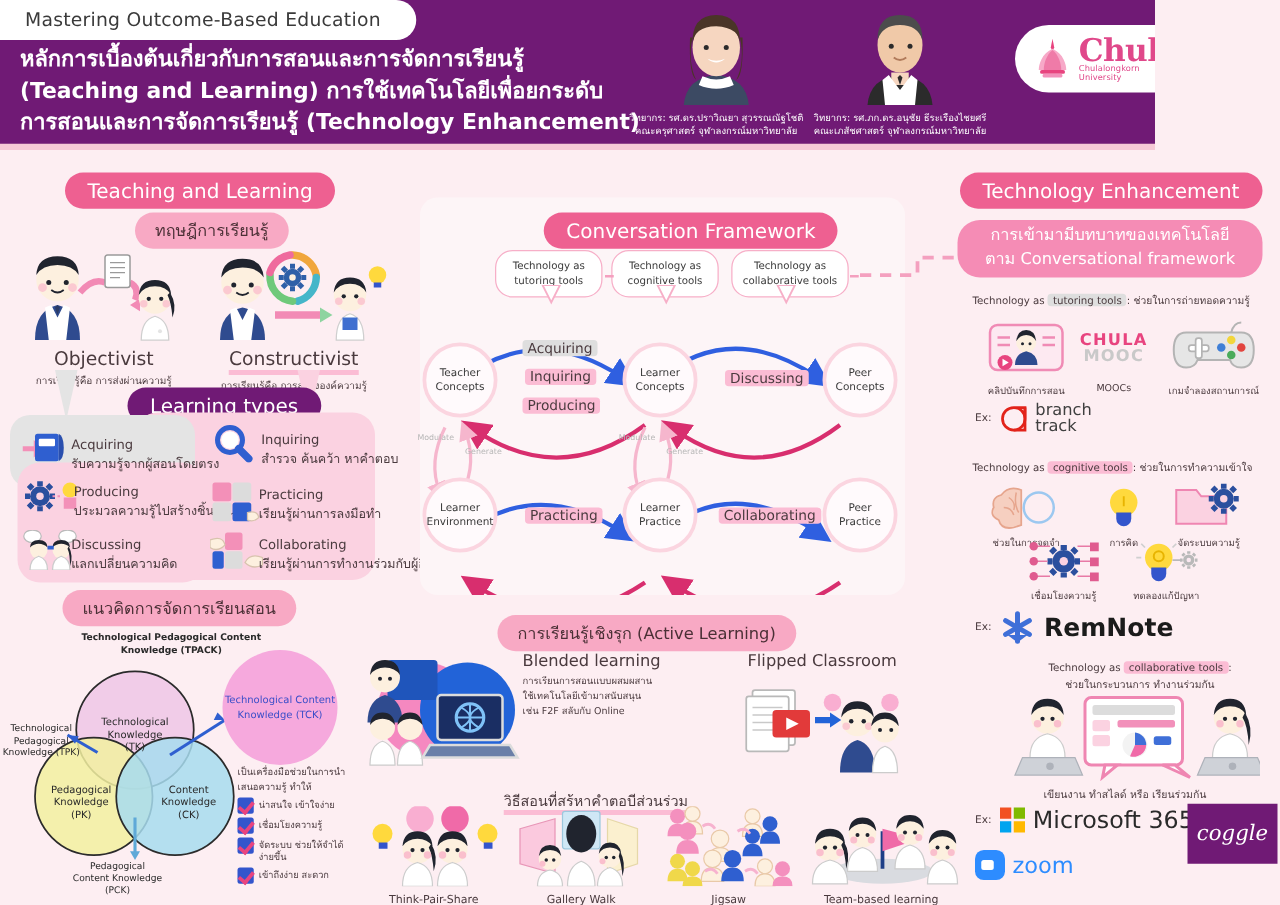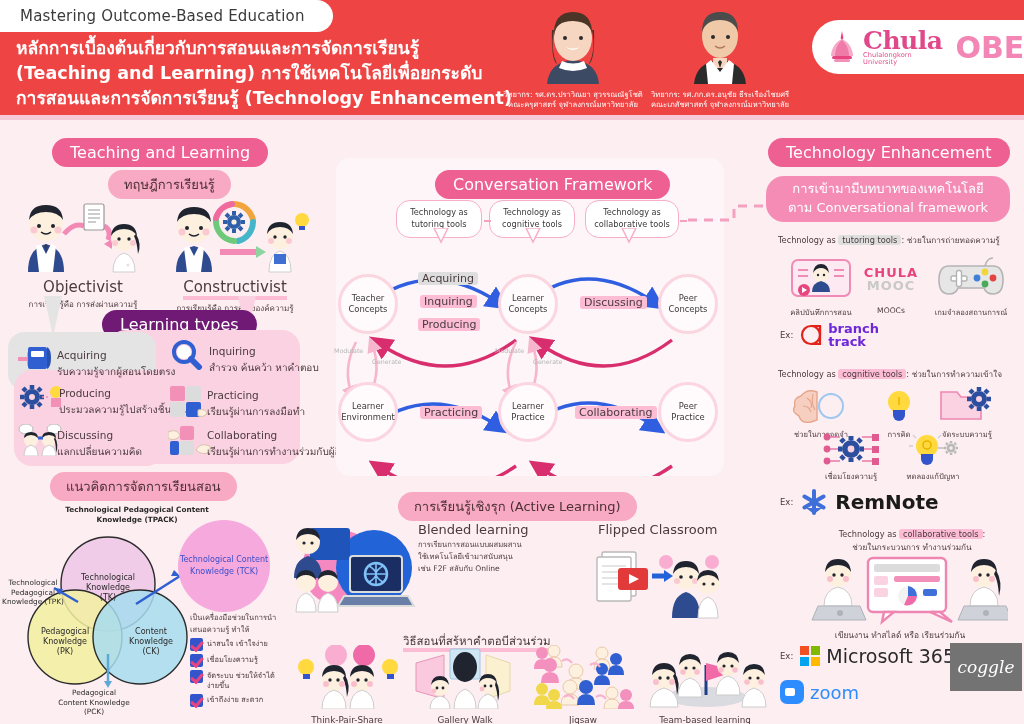--- a/index.html
+++ b/index.html
@@ -5,21 +5,21 @@
   * { box-sizing: border-box; margin:0; padding:0; }
   body {
     width:1024px; height:724px; overflow:hidden;
     font-family:"DejaVu Sans", sans-serif;
     background:#fdeef2;
     position:relative;
   }
   .page { position:absolute; inset:0; background:#fdeef2; }
 
   
-  .header { position:absolute; left:0; top:0; width:1024px; height:120px; background:#ef4444; overflow:hidden; }
+  .header { position:absolute; left:0; top:0; width:924px; height:120px; background:#701a75; overflow:hidden; }
   .hdr-tab {
     position:absolute; left:0; top:0; height:32px;
     background:#ffffff; border-radius:0 18px 18px 0;
     padding:0 28px 0 20px; display:flex; align-items:center;
     font-size:15px; color:#3a3a3a; letter-spacing:.2px;
   }
   .hdr-title {
     position:absolute; left:16px; top:36px; width:640px;
     color:#ffffff; font-weight:bold; font-size:17.5px; line-height:1.42;
   }
@@ -180,36 +180,36 @@
 
   .ex-row { position:absolute; display:flex; align-items:center; gap:7px; }
   .ex-lbl { font-size:8.5px; color:#4a3a3e; }
   #ex1 { left:780px; top:322px; }
   #ex2 { left:780px; top:488px; }
   #ex3 { left:780px; top:645px; }
   #ex4 { left:780px; top:680px; }
 
   #te-caption { position:absolute; left:790px; top:628px; width:220px; text-align:center; font-size:8.4px; color:#4a3a3e; }
   #coggle {
-    position:absolute; left:950px; top:643px; width:72px; height:48px; background:#737373;
+    position:absolute; left:950px; top:643px; width:72px; height:48px; background:#701a75;
     display:flex; align-items:center; justify-content:center;
     font-family:"DejaVu Serif", serif; font-style:italic; color:#fff; font-size:17px;
   }
   #ms-logo { display:flex; align-items:center; gap:6px; }
   #ms-sq { width:20px; height:20px; display:grid; grid-template-columns:1fr 1fr; grid-template-rows:1fr 1fr; gap:2px; }
   #ms-sq i { display:block; }
   #ms-txt { font-size:19px; color:#2a2a2a; }
   #zoom-logo { display:flex; align-items:center; gap:6px; }
   #zoom-circ { width:24px; height:24px; border-radius:7px; background:#2d8cff; position:relative; }
   #zoom-circ::after { content:""; position:absolute; left:5px; top:8px; width:10px; height:8px; background:#fff; border-radius:2px; }
   #zoom-txt { font-size:18px; color:#2d8cff; }
   #remnote { display:flex; align-items:center; gap:7px; }
   #rem-txt { font-size:20px; font-weight:bold; color:#1b1b1b; }
   #branch { display:flex; align-items:center; gap:6px; }
-  #branch-txt { font-size:13px; font-weight:bold; color:#6d28d9; line-height:1.02; }
+  #branch-txt { font-size:13px; font-weight:normal; color:#404040; line-height:1.02; }
   #chulamooc { text-align:center; line-height:1; }
   #chulamooc .a { font-size:13px; font-weight:bold; color:#e8447f; letter-spacing:1px; }
   #chulamooc .b { font-size:13px; font-weight:bold; color:#c9c9c9; letter-spacing:1px; }
 </style>
 </head>
 <body>
 
 <div class="page">
 
   <div class="header">

